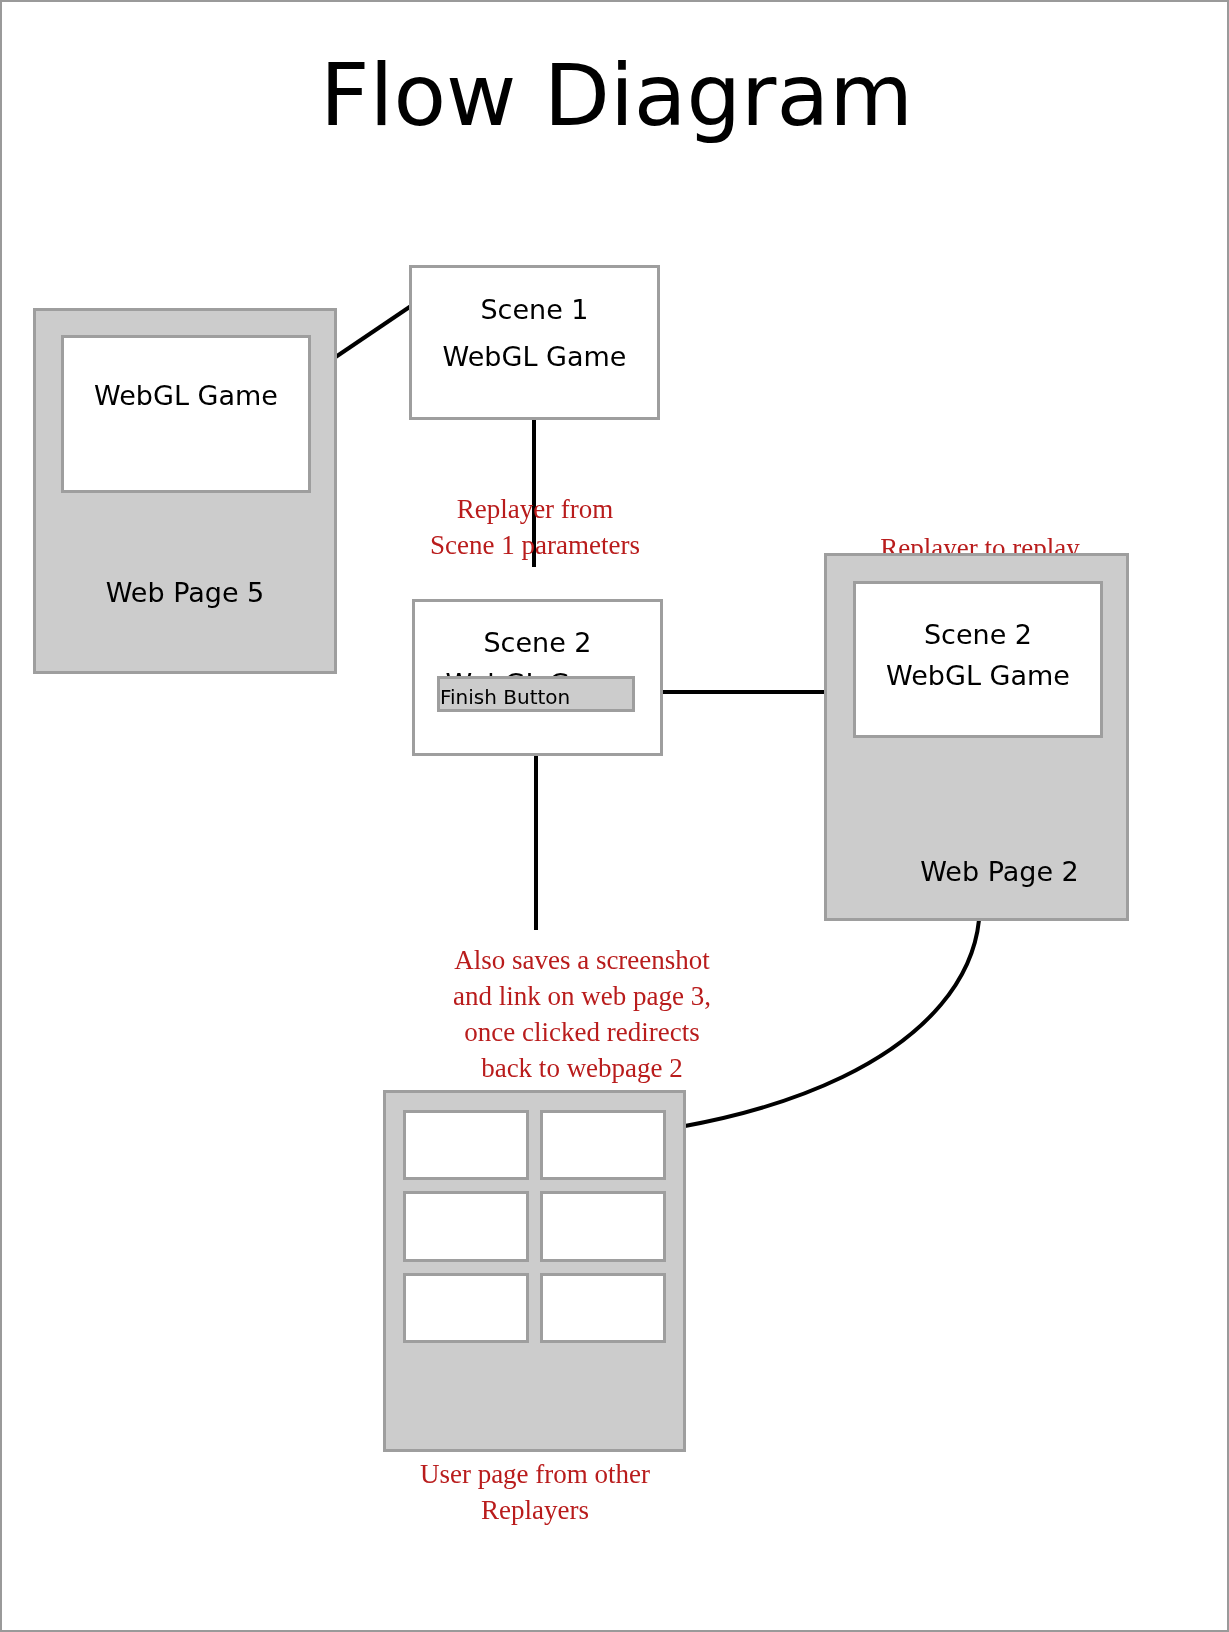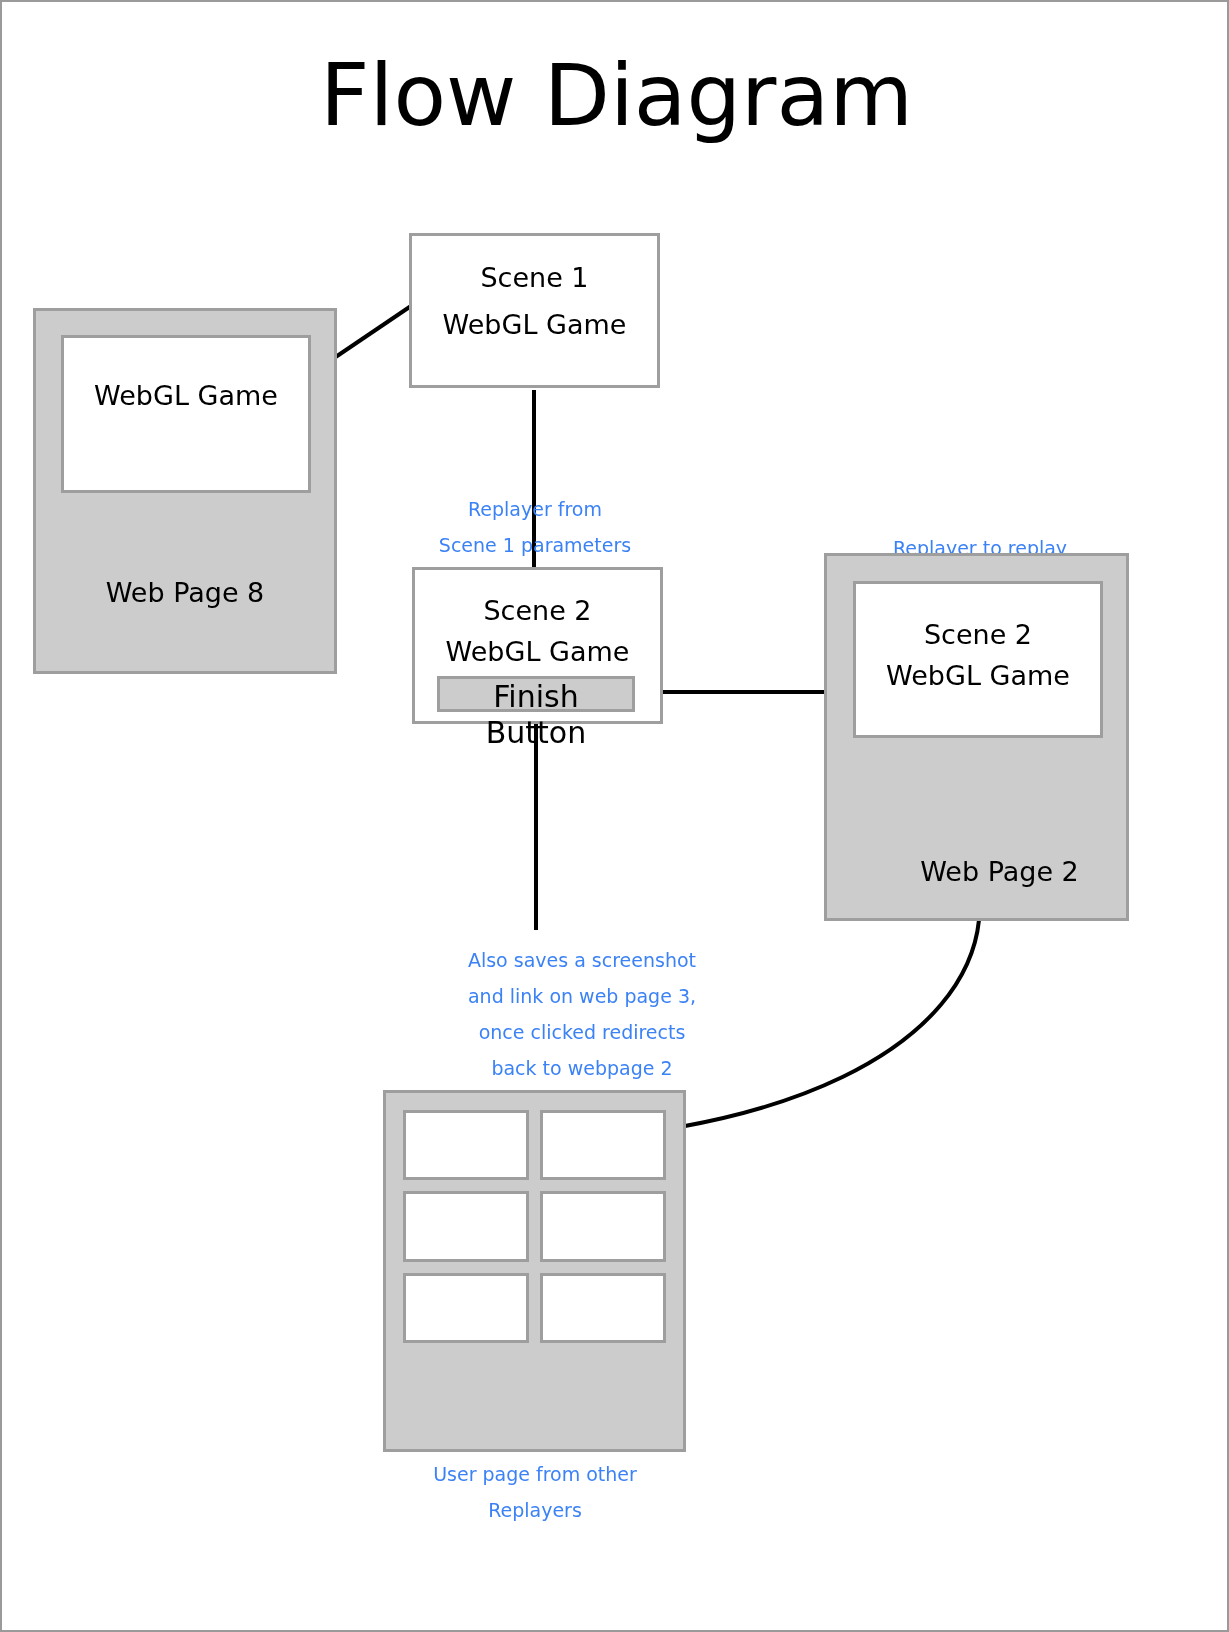--- a/index.html
+++ b/index.html
@@ -76,49 +76,51 @@
     text-align: center;
     font-size: 27px;
     color: #000000;
     line-height: 1.0;
   }
   .scene-box {
     position: absolute;
     background: #ffffff;
     border: 3px solid #9e9e9e;
     box-sizing: border-box;
+    margin-top: 32px;
   }
   .scene-line {
     position: absolute;
     left: 0;
     width: 100%;
     text-align: center;
     font-size: 27px;
     color: #000000;
     white-space: nowrap;
   }
   .finish-button {
     position: absolute;
     background: #cccccc;
     border: 3px solid #9e9e9e;
     box-sizing: border-box;
-    text-align: center;
-    font-size: 30px;
+    text-align: left;
+    font-size: 20px;
     color: #000000;
     line-height: 36px;
     cursor: pointer;
   }
 
   
   .annotation {
     position: absolute;
-    font-size: 19px;
-    color: #3b82f6;
+    font-size: 27px;
+    color: #b91c1c;
     line-height: 36px;
     white-space: pre-line;
+    font-family: Liberation Serif, serif;
   }
   .annotation.center { text-align: center; }
   .annotation.left   { text-align: center; }
 
   
   .thumb-grid {
     position: absolute;
     display: grid;
     grid-template-columns: 1fr 1fr;
     grid-template-rows: 1fr 1fr 1fr;
@@ -147,21 +149,21 @@
 
     <line class="connector" x1="534" y1="708" x2="534" y2="928"></line>
 
     <path class="connector" d="M 977 918 C 965 1035 800 1145 452 1142"></path>
   </svg>
 
   <div class="webpage" style="left:31px; top:306px; width:304px; height:366px;">
     <div class="inner-screen" style="left:25px; top:24px; width:250px; height:158px;">
       <div class="screen-text" style="top:44px;">WebGL Game</div>
     </div>
-    <div class="page-label" style="top:266px;">Web Page 8</div>
+    <div class="page-label" style="top:266px;">Web Page 5</div>
   </div>
 
   <div class="scene-box" style="left:407px; top:231px; width:251px; height:155px;">
     <div class="scene-line" style="top:26px;">Scene 1</div>
     <div class="scene-line" style="top:73px;">WebGL Game</div>
   </div>
 
   <div class="annotation center" style="left:352px; top:489px; width:362px;">Replayer from
 Scene 1 parameters</div>
 

